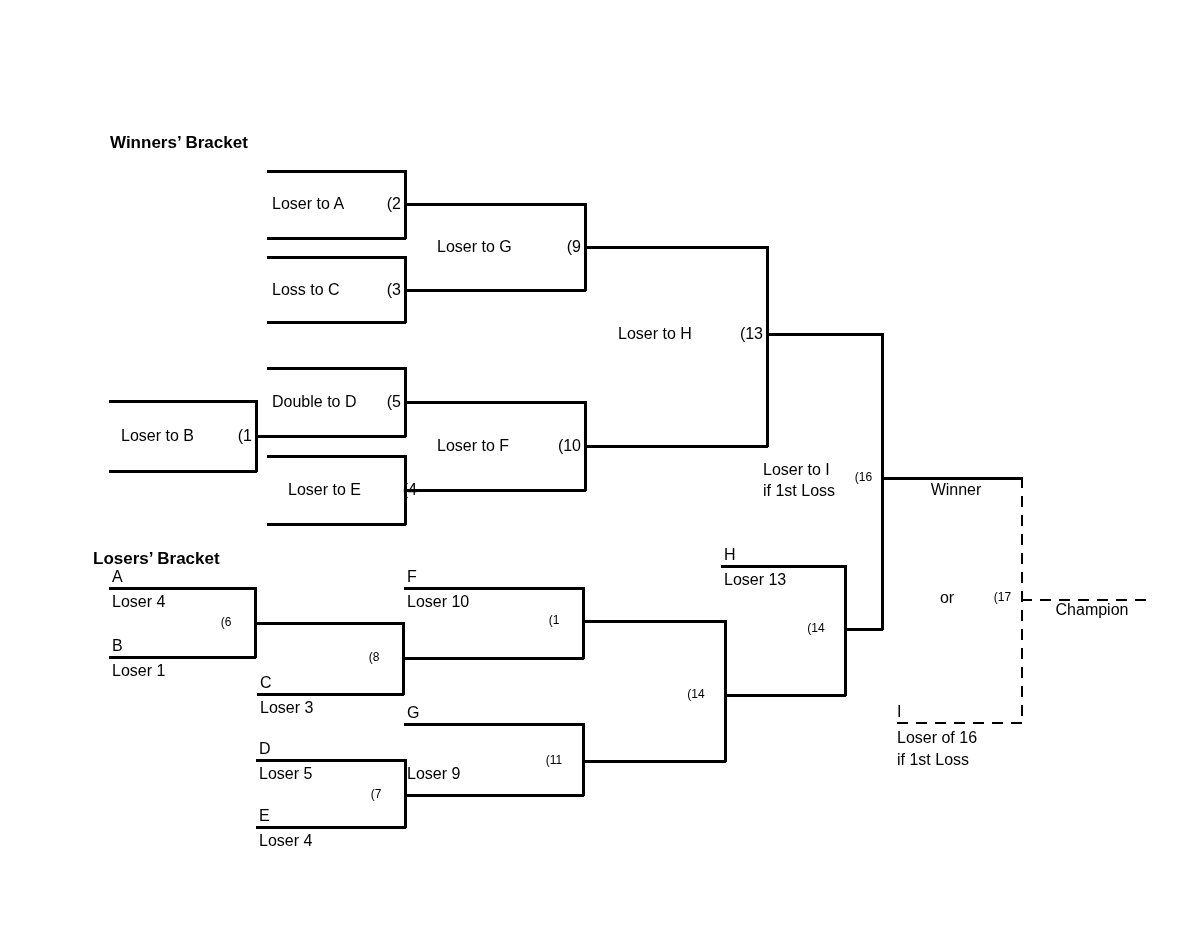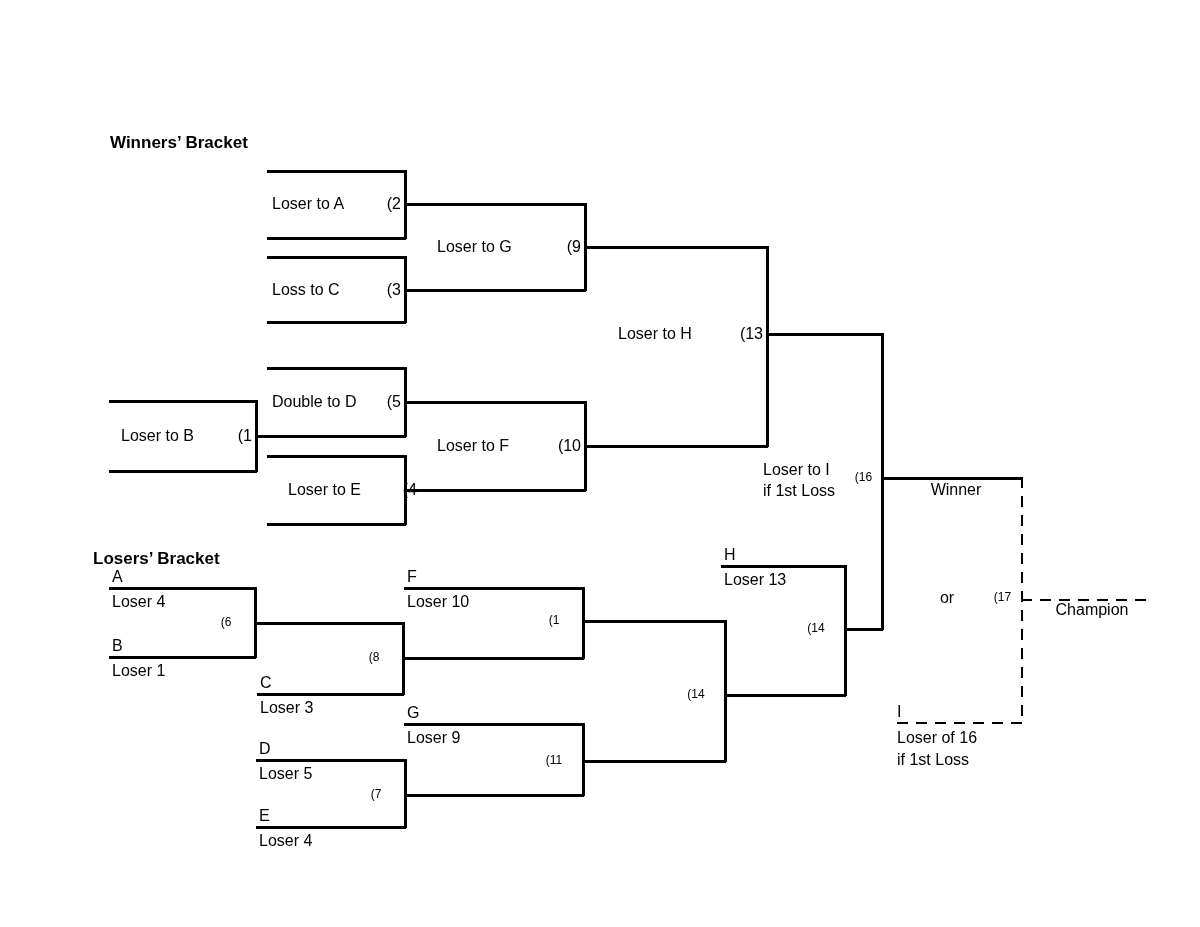--- a/index.html
+++ b/index.html
@@ -145,21 +145,21 @@
 
   <div class="t" style="left:112px;top:567px">A</div>
   <div class="t" style="left:112px;top:592px">Loser 4</div>
   <div class="t" style="left:112px;top:636px">B</div>
   <div class="t" style="left:112px;top:661px">Loser 1</div>
   <div class="t" style="left:260px;top:673px">C</div>
   <div class="t" style="left:260px;top:698px">Loser 3</div>
   <div class="t" style="left:407px;top:567px">F</div>
   <div class="t" style="left:407px;top:592px">Loser 10</div>
   <div class="t" style="left:407px;top:703px">G</div>
-  <div class="t" style="left:407px;top:728px">Loser 9</div>
+  <div class="t" style="left:407px;top:764px">Loser 9</div>
   <div class="t" style="left:259px;top:739px">D</div>
   <div class="t" style="left:259px;top:764px">Loser 5</div>
   <div class="t" style="left:259px;top:806px">E</div>
   <div class="t" style="left:259px;top:831px">Loser 4</div>
   <div class="t" style="left:724px;top:545px">H</div>
   <div class="t" style="left:724px;top:570px">Loser 13</div>
   <div class="t" style="left:897px;top:702px">I</div>
   <div class="t" style="left:897px;top:728px">Loser of 16</div>
   <div class="t" style="left:897px;top:750px">if 1st Loss</div>
 

